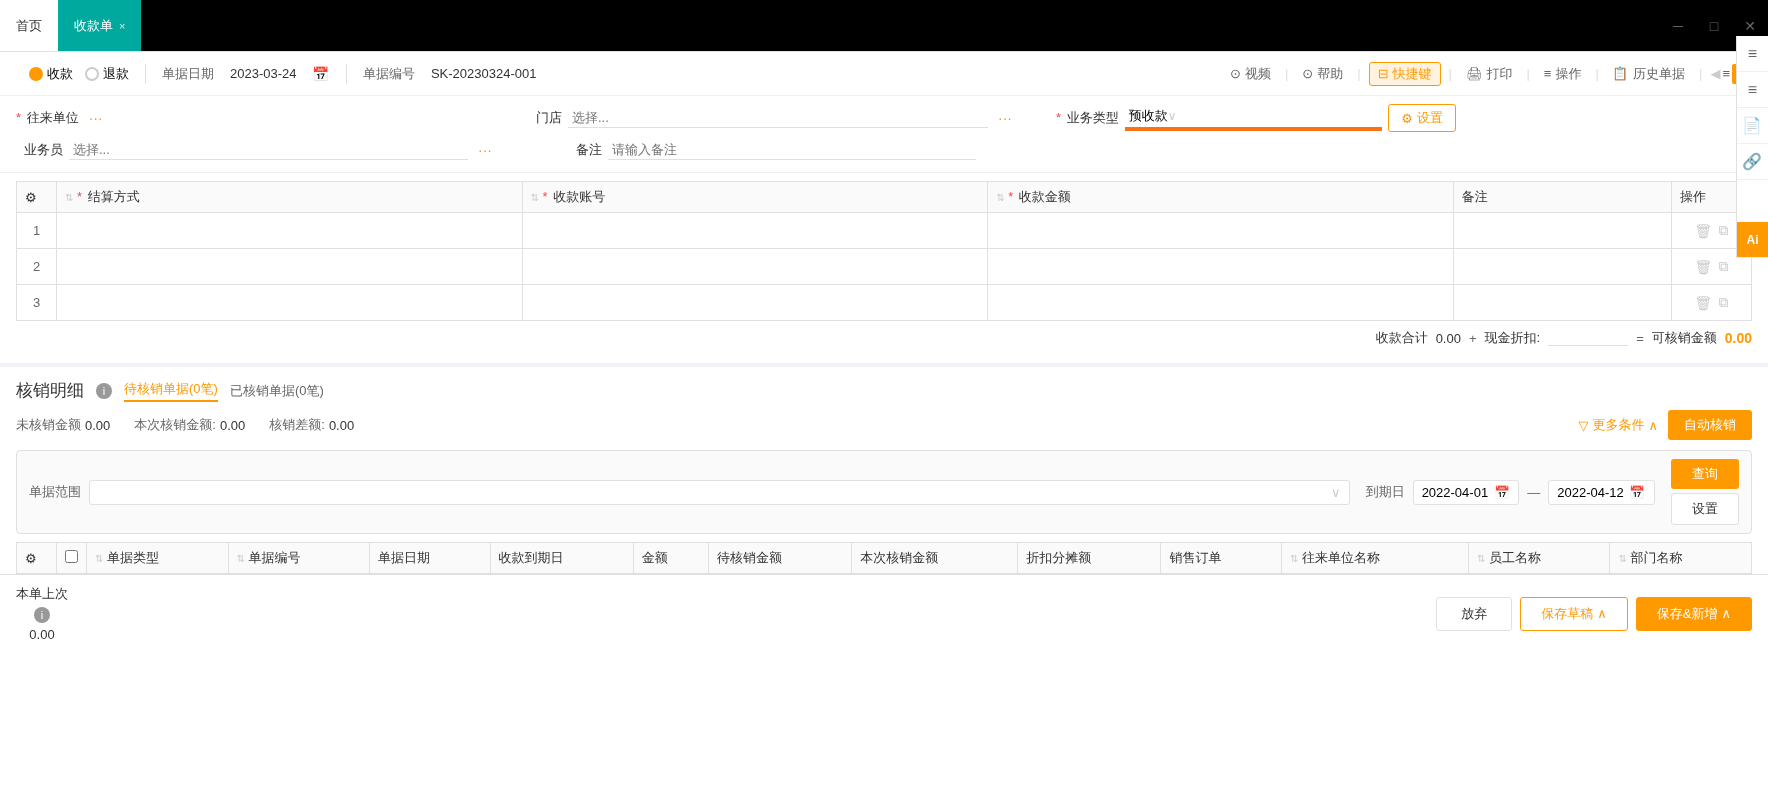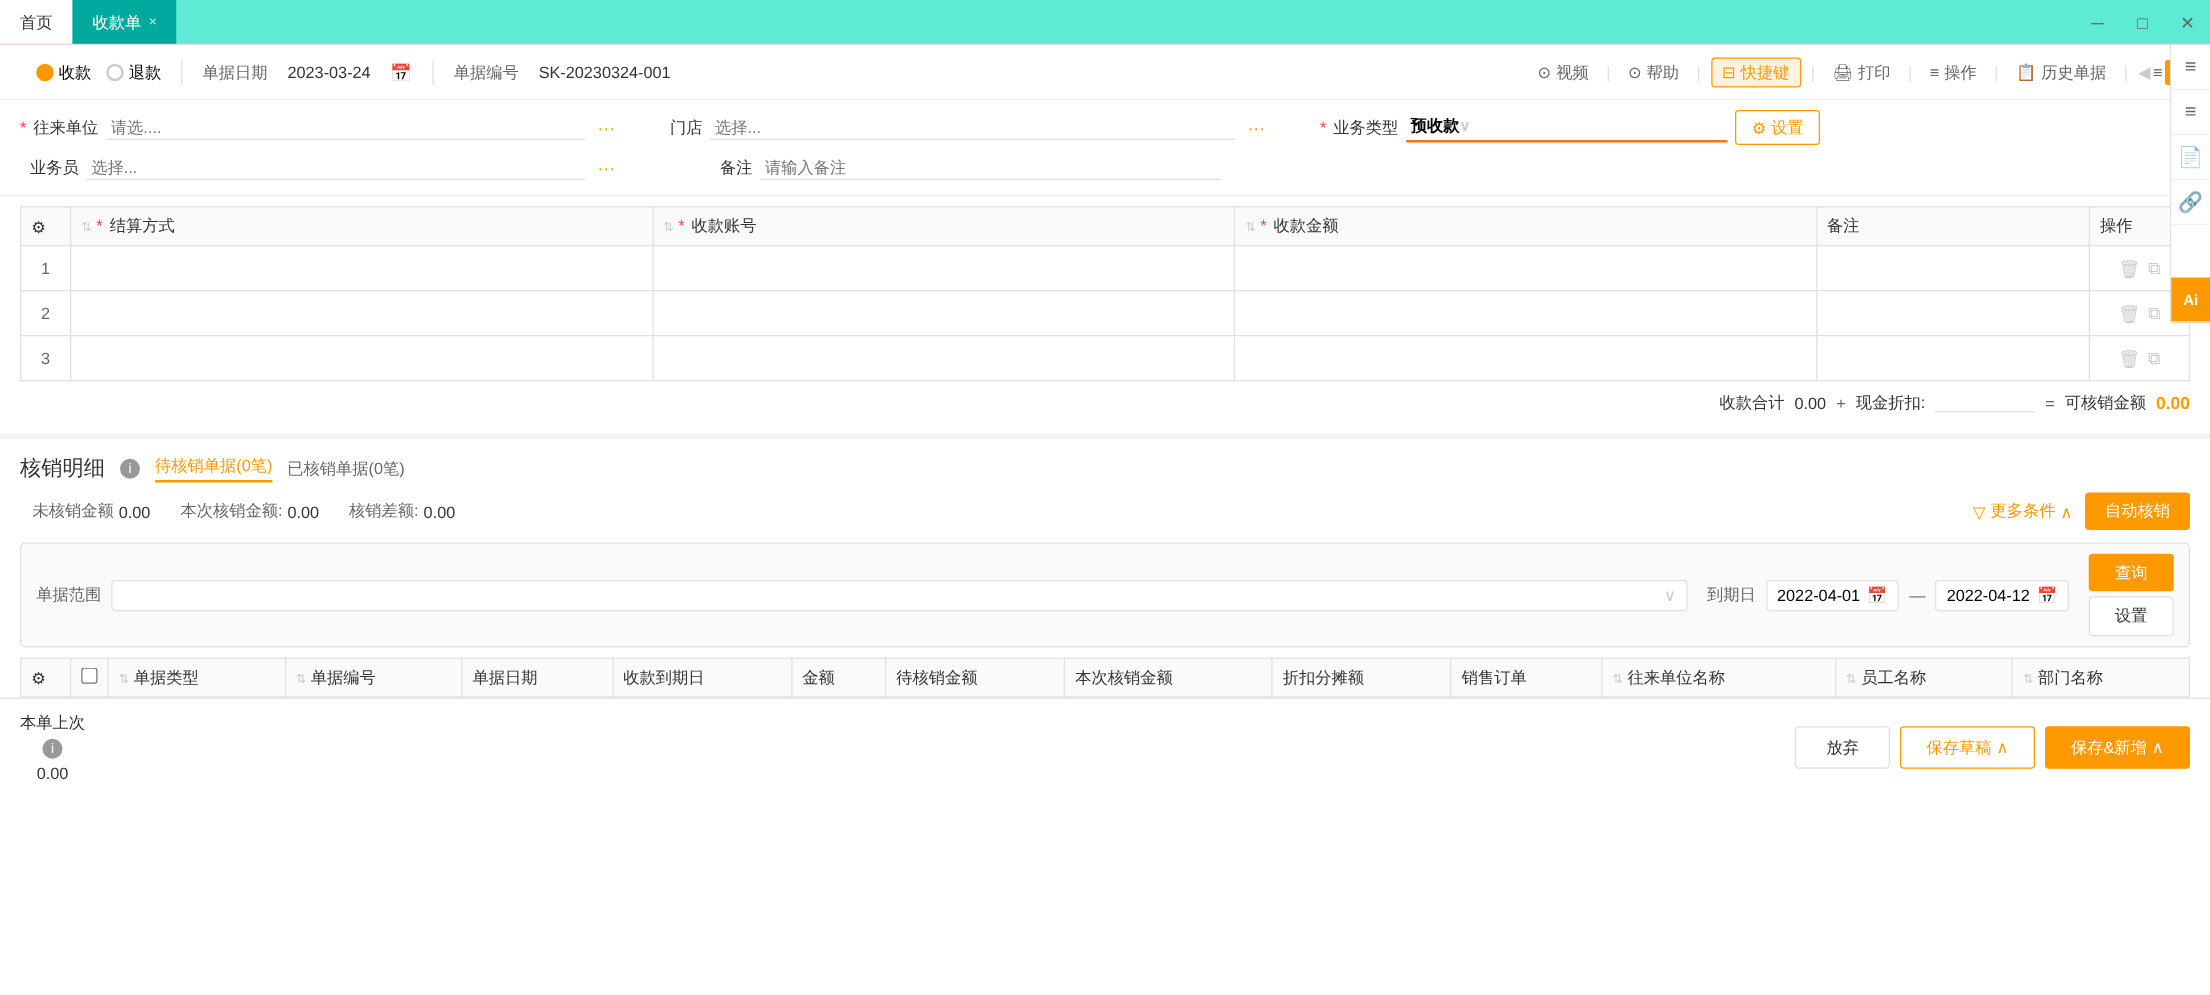--- a/index.html
+++ b/index.html
@@ -1,19 +1,19 @@
 <!DOCTYPE html>
 <html><head>
   <meta charset="utf-8">
   <style>
     * { box-sizing: border-box; margin: 0; padding: 0; font-family: 'Microsoft YaHei', Arial, sans-serif; font-size: 13px; }
     body { background: #f0f2f5; width: 1768px; height: 796px; overflow: hidden; }
 
     
-    .top-nav { display: flex; align-items: center; background: #5eead4; border-bottom: 1px solid #e0e0e0; height: 36px; padding: 0 0; }
+    .top-nav { display: flex; align-items: center; background: #000000; border-bottom: 1px solid #e0e0e0; height: 52px; padding: 0 0; }
     .nav-tab-home { background: #fff; color: #333; padding: 0 16px; height: 100%; display: flex; align-items: center; cursor: pointer; font-size: 13px; }
     .nav-tab-active { background: #00a99d; color: #fff; padding: 0 16px; height: 100%; display: flex; align-items: center; cursor: pointer; font-size: 13px; gap: 6px; }
     .nav-tab-active .close-icon { font-size: 11px; opacity: 0.8; cursor: pointer; }
     .nav-win-controls { margin-left: auto; display: flex; align-items: center; gap: 0; }
     .win-btn { width: 36px; height: 36px; display: flex; align-items: center; justify-content: center; cursor: pointer; font-size: 14px; color: #666; }
 
     
     .main-area { background: #fff; margin: 0; padding: 0; height: calc(796px - 36px); overflow-y: auto; }
 
     
@@ -33,21 +33,21 @@
 
     
     .form-section { padding: 8px 16px 4px; border-bottom: 1px solid #f0f0f0; }
     .form-row { display: flex; align-items: center; gap: 0; margin-bottom: 8px; }
     .form-field { display: flex; align-items: center; flex: 1; gap: 6px; }
     .form-field-label { color: #333; font-size: 13px; white-space: nowrap; min-width: fit-content; }
     .required { color: #f44; margin-right: 2px; }
     .form-input { flex: 1; border: none; border-bottom: 1px solid #e0e0e0; outline: none; padding: 2px 4px; color: #999; font-size: 13px; background: transparent; min-width: 0; }
     .more-btn { color: #f90; cursor: pointer; font-size: 14px; padding: 0 4px; }
     .field-separator { width: 40px; }
-    .business-type-select { display: flex; align-items: center; gap: 0; border-bottom: 2px solid #f97316; padding: 2px 4px; flex: 1; font-weight: bold; }
+    .business-type-select { display: flex; align-items: center; gap: 0; border-bottom: 4px solid #f97316; padding: 2px 4px; flex: 1; }
     .chevron-down { color: #ccc; font-size: 12px; }
     .settings-btn { background: #fff; border: 1px solid #f90; color: #f90; padding: 4px 12px; border-radius: 3px; cursor: pointer; display: flex; align-items: center; gap: 4px; font-size: 13px; }
 
     
     .table-section { padding: 0 16px; }
     .data-table { width: 100%; border-collapse: collapse; border: 1px solid #e0e0e0; }
     .data-table th { background: #fafafa; border: 1px solid #e0e0e0; padding: 6px 8px; text-align: left; font-weight: normal; color: #333; font-size: 13px; }
     .data-table td { border: 1px solid #e0e0e0; padding: 4px 8px; color: #333; font-size: 13px; height: 36px; }
     .data-table .row-num { text-align: center; color: #666; width: 40px; }
     .th-settings { width: 40px; text-align: center; }
@@ -182,21 +182,20 @@
   </div>
 
   <div class="form-section">
     <div class="form-row">
 
       <div class="form-field" style="max-width:480px;">
         <span class="form-field-label">
           <span class="required">*</span>
           <span>往来单位</span>
         </span>
-        <input class="form-input" type="text" style="flex: 1 1 0%;" placeholder="请选....">
         <span class="more-btn">···</span>
       </div>
       <div class="field-separator"></div>
 
       <div class="form-field" style="max-width:480px;">
         <span class="form-field-label">门店</span>
         <input class="form-input" type="text" style="flex: 1 1 0%;" placeholder="选择...">
         <span class="more-btn">···</span>
       </div>
       <div class="field-separator"></div>
@@ -316,21 +315,21 @@
   </div>
 
   <div class="verify-section">
     <div class="verify-header">
       <span class="verify-title">核销明细</span>
       <div class="verify-info-icon">i</div>
       <span class="verify-tab">待核销单据(0笔)</span>
       <span class="verify-tab-inactive">已核销单据(0笔)</span>
     </div>
 
-    <div style="display:flex;align-items:center;margin-bottom:10px;margin-left:10px;">
+    <div style="display:flex;align-items:center;margin-bottom:10px;">
       <div class="verify-stat">
         <span class="verify-stat-label">未核销金额</span>
         <span class="verify-stat-value">0.00</span>
       </div>
       <div style="width:24px;"></div>
       <div class="verify-stat">
         <span class="verify-stat-label">本次核销金额:</span>
         <span class="verify-stat-value">0.00</span>
       </div>
       <div style="width:24px;"></div>

